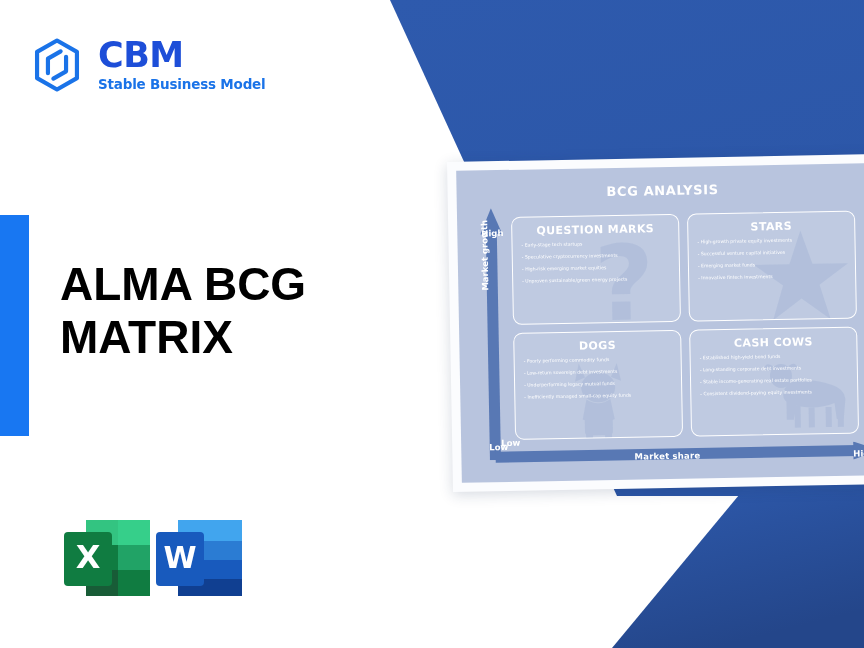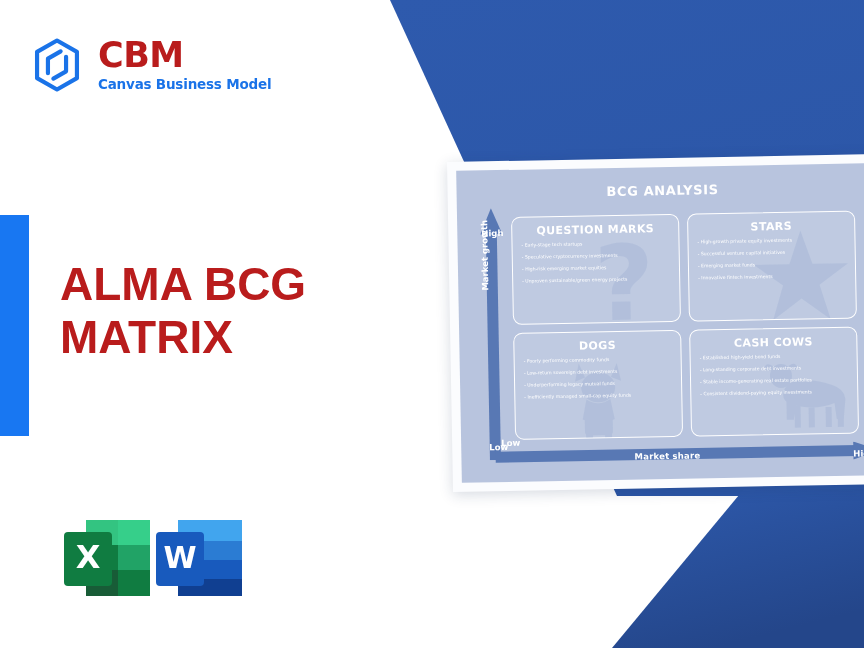--- a/index.html
+++ b/index.html
@@ -19,32 +19,32 @@
     position:absolute;left:0;top:215px;width:29px;height:221px;
     background:#1877F2;
   }
 
   
   .logo{position:absolute;left:28px;top:36px;display:flex;align-items:center;gap:12px;}
   .logo-mark{width:58px;height:58px;flex:0 0 58px;}
   .logo-mark svg{display:block;width:58px;height:58px;}
   .logo-text{display:flex;flex-direction:column;justify-content:center;line-height:1;}
   .logo-title{
-    font-size:35px;font-weight:bold;color:#b91c1c;letter-spacing:-0.5px;
+    font-size:35px;font-weight:bold;color:#1d4ed8;letter-spacing:-0.5px;
     font-family:"DejaVu Sans", sans-serif;
   }
   .logo-sub{
     font-size:13.5px;font-weight:bold;color:#1A73E8;margin-top:5px;letter-spacing:-0.2px;
     font-family:"DejaVu Sans", sans-serif;
   }
 
   
   .main-title{
     position:absolute;left:60px;top:258px;width:340px;
-    font-size:46px;font-weight:bold;color:#b91c1c;line-height:1.15;
+    font-size:46px;font-weight:bold;color:#000000;line-height:1.15;
     letter-spacing:0px;
     font-family:"Liberation Sans", sans-serif;
   }
 
   
   .filerow{position:absolute;left:62px;top:516px;display:flex;align-items:center;}
   .office-icon{position:relative;width:92px;height:84px;flex:0 0 92px;}
   .office-icon svg{display:block;width:92px;height:84px;}
   .filerow-label{
     margin-left:14px;font-size:22px;font-weight:bold;color:#111;line-height:1.25;
@@ -172,21 +172,21 @@
           <path d="M32 5 L54 17.5 L54 46.5 L32 59 L10 46.5 L10 17.5 Z"></path>
         </g>
         <g fill="none" stroke="#1A73E8" stroke-width="4.6" stroke-linecap="round" stroke-linejoin="round">
           <path d="M22 41 L22 25 L36 17"></path>
           <path d="M42 23 L42 39 L28 47"></path>
         </g>
       </svg>
     </span>
     <span class="logo-text">
       <span class="logo-title">CBM</span>
-      <span class="logo-sub">Canvas Business Model</span>
+      <span class="logo-sub">Stable Business Model</span>
     </span>
   </div>
 
   <div class="main-title">ALMA BCG MATRIX</div>
 
   <div class="filerow">
     <span class="office-icon">
       <svg viewBox="0 0 92 84" xmlns="http://www.w3.org/2000/svg">
         <rect x="24" y="4" width="64" height="76" rx="3" fill="#21A366"></rect>
         <rect x="24" y="4" width="32" height="25" fill="#33C481"></rect>

